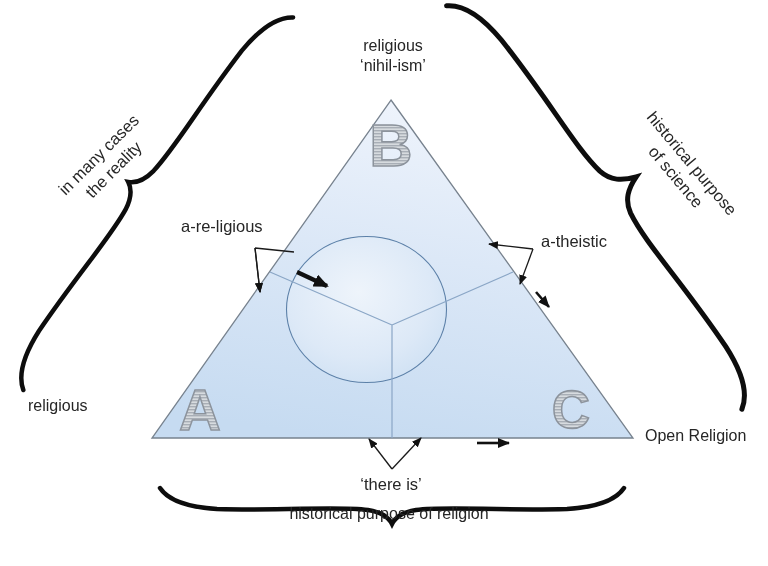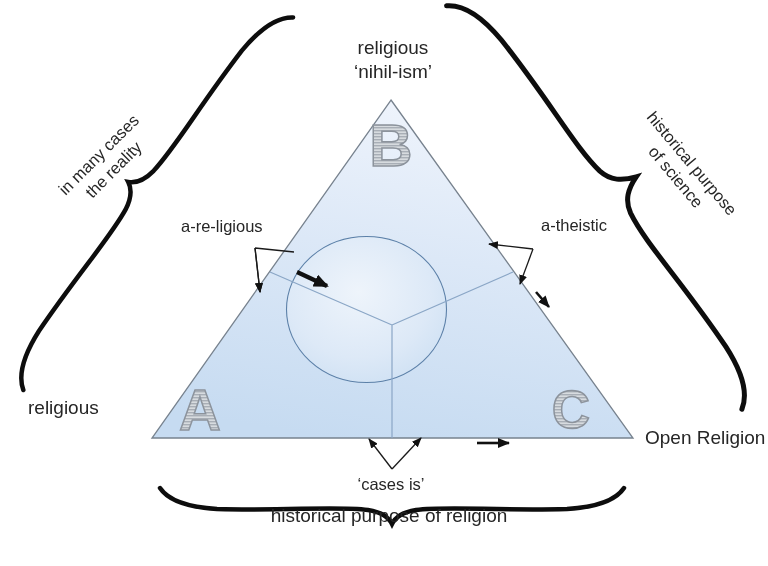--- a/index.html
+++ b/index.html
@@ -1,21 +1,21 @@
 <!DOCTYPE html>
 <html><head>
 <meta charset="utf-8">
 <style>
   html,body{margin:0;padding:0;background:#ffffff;}
   .stage{
     position:relative;width:768px;height:566px;background:#ffffff;overflow:hidden;
     font-family:"Liberation Sans", sans-serif;color:#262626;
   }
   .stage svg{position:absolute;left:0;top:0;}
-  .lbl{position:absolute;font-size:19px;line-height:1.25;color:#262626;white-space:nowrap;}
+  .lbl{position:absolute;font-size:16px;line-height:1.25;color:#262626;white-space:nowrap;}
   .lbl .ln{display:block;}
   .center-x{transform:translateX(-50%);text-align:center;}
   .rot{font-size:16.5px;text-align:center;}
   .rot-left{left:106px;top:162px;transform:translate(-50%,-50%) rotate(-45deg);}
   .rot-right{left:684px;top:170px;transform:translate(-50%,-50%) rotate(50deg);}
   .svg-letter{
     font-family:"Liberation Sans", sans-serif;font-weight:bold;
     stroke:#8c939c;stroke-width:1.5px;
   }
 </style>
@@ -88,23 +88,23 @@
   </div>
 
   <div class="lbl" style="left:28px;top:396px;">
     <span class="ln">religious</span>
   </div>
 
   <div class="lbl" style="left:645px;top:426px;">Open Religion</div>
 
   <div class="lbl" style="left:169px;top:216px;font-size:16.5px;margin-left:12px;">a-re-ligious</div>
 
-  <div class="lbl" style="left:541px;top:215px;font-size:16.5px;text-align:center;">a-theistic</div>
+  <div class="lbl" style="left:541px;top:231px;font-size:16.5px;text-align:center;">a-theistic</div>
 
-  <div class="lbl center-x" style="left:391px;top:474px;font-size:16.5px;">‘cases is’</div>
+  <div class="lbl center-x" style="left:391px;top:474px;font-size:16.5px;">‘there is’</div>
 
   <div class="lbl rot rot-left">
     <span class="ln">in many cases</span>
     <span class="ln">the reality</span>
   </div>
 
   <div class="lbl rot rot-right">
     <span class="ln">historical purpose</span>
     <span class="ln">of science</span>
   </div>

